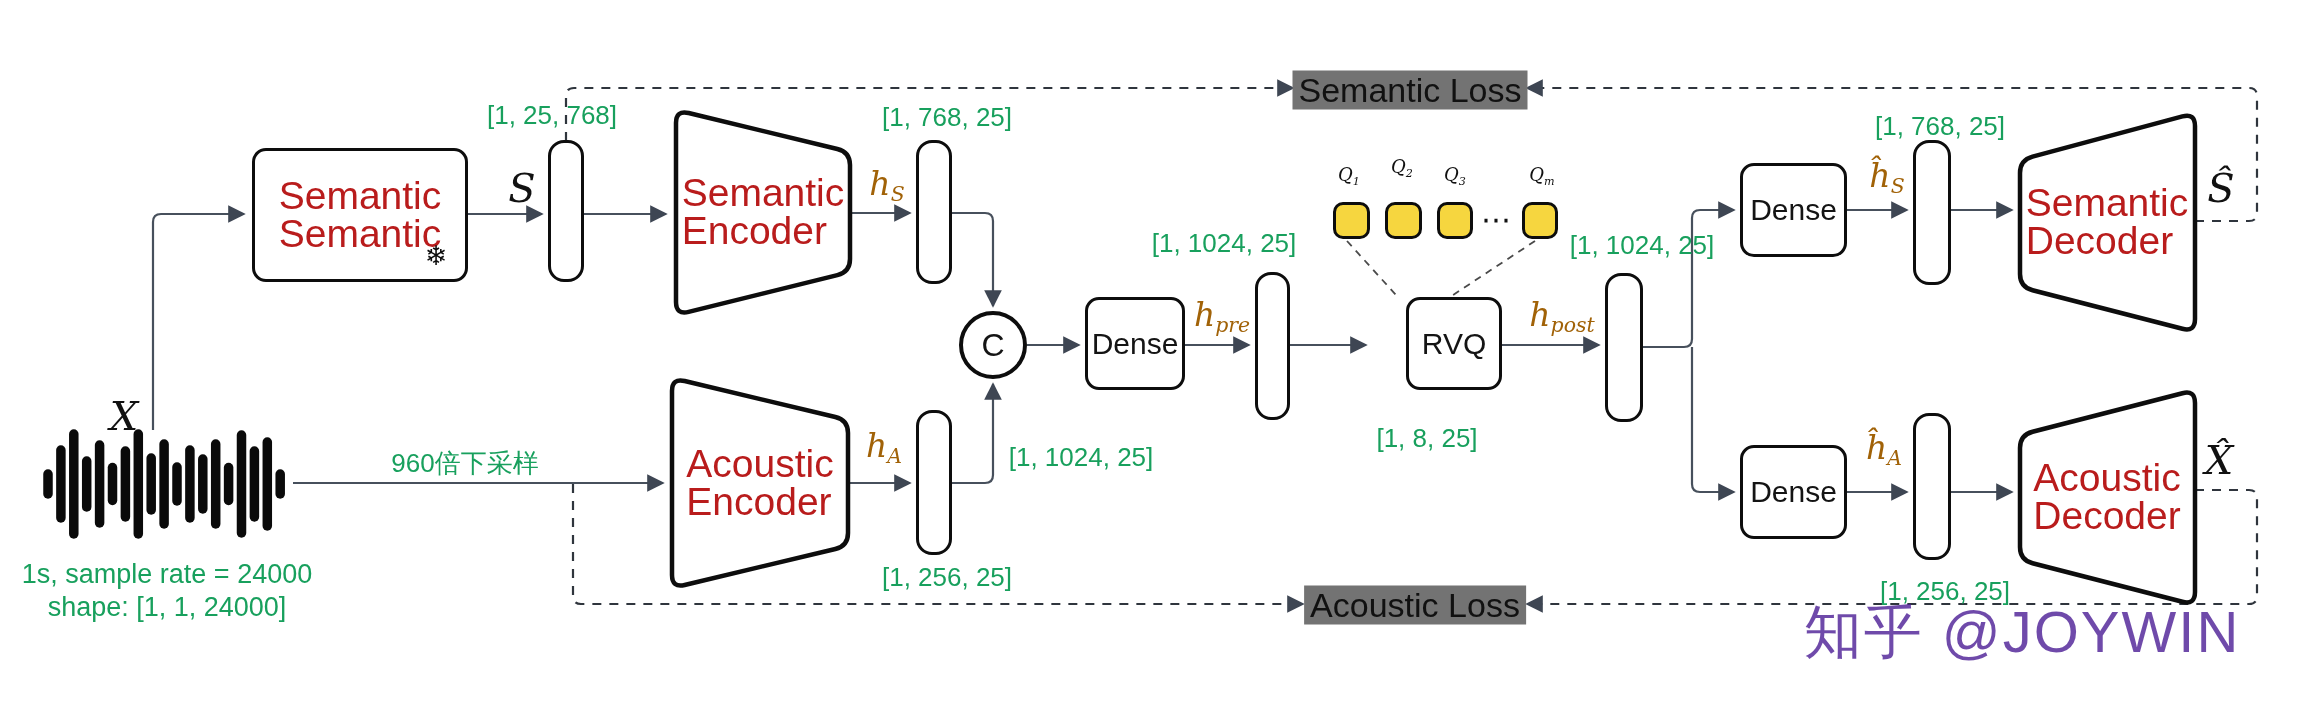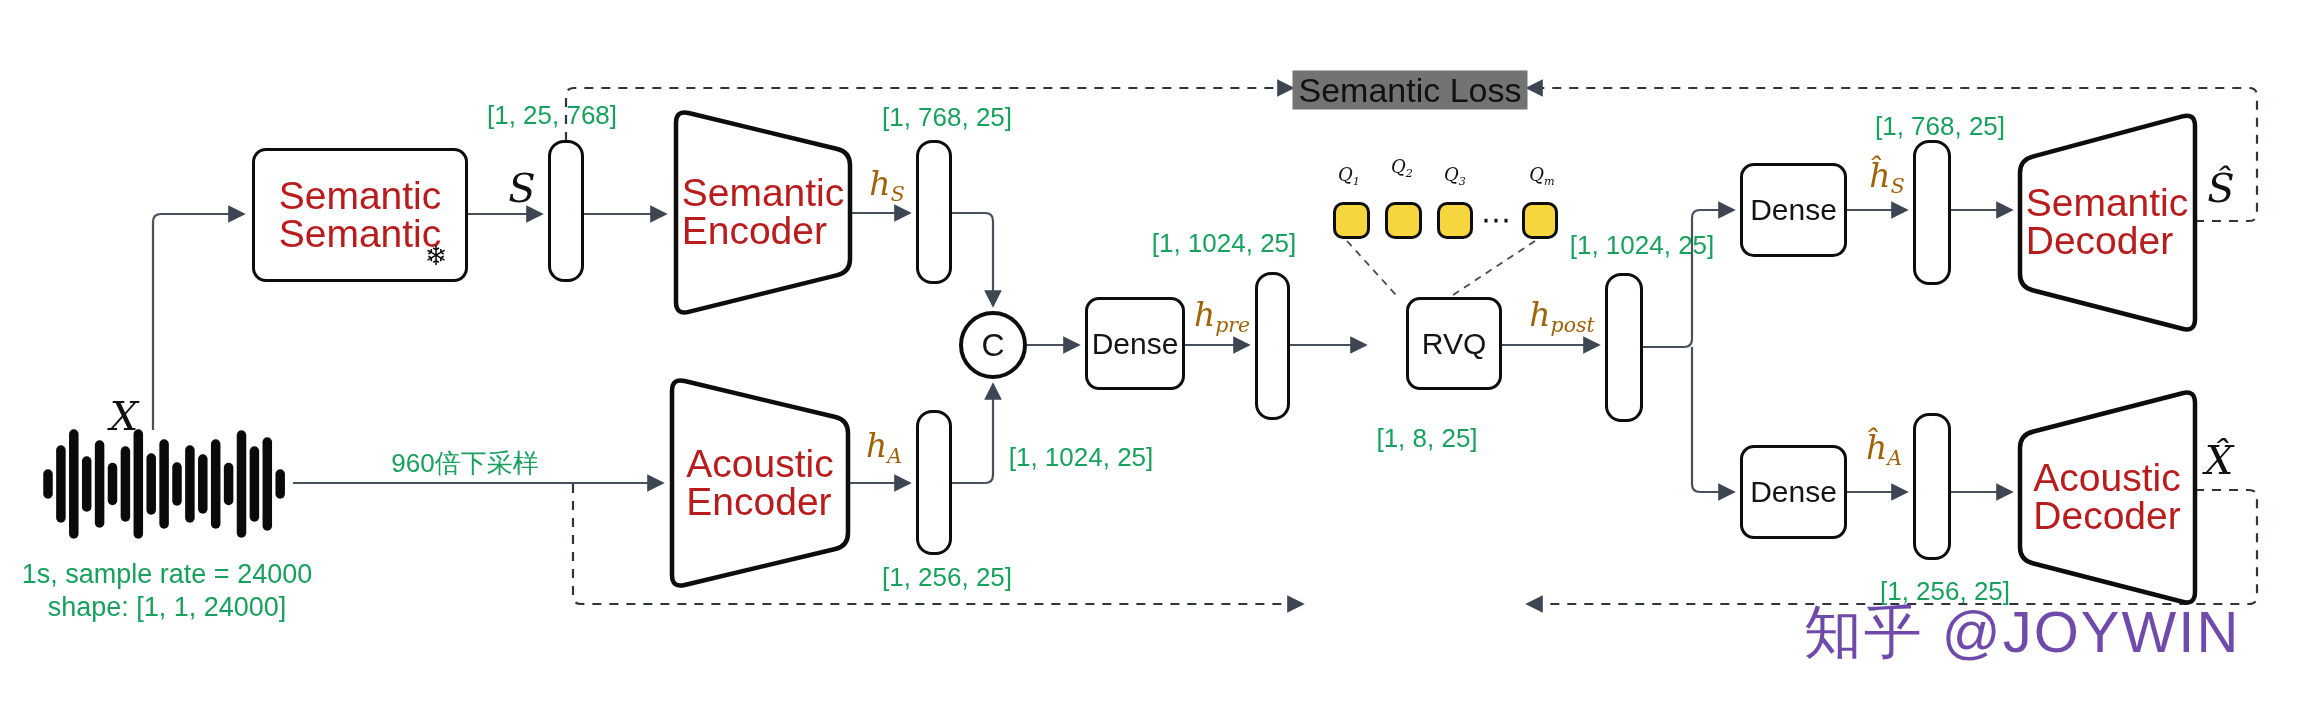--- a/index.html
+++ b/index.html
@@ -183,16 +183,17 @@
   <div class="ctr green" style="left:1940px;top:126px;">[1, 768, 25]</div>
   <div class="ctr green" style="left:1945px;top:591px;">[1, 256, 25]</div>
   <div class="ctr green" style="left:465px;top:463px;">960倍下采样</div>
 
   <div class="ctr cap" style="left:167px;top:591px;">
     <div>1s, sample rate = 24000</div>
     <div>shape: [1, 1, 24000]</div>
   </div>
 
   <div class="ctr loss" style="left:1410px;top:90px;">Semantic Loss</div>
+  <div class="ctr loss" style="left:1415px;top:605px;">Acoustic Loss</div>
 
   <div class="ctr watermark" style="left:2022px;top:633px;">知乎 @JOYWIN</div>
 
 </div>
 
 </body></html>

